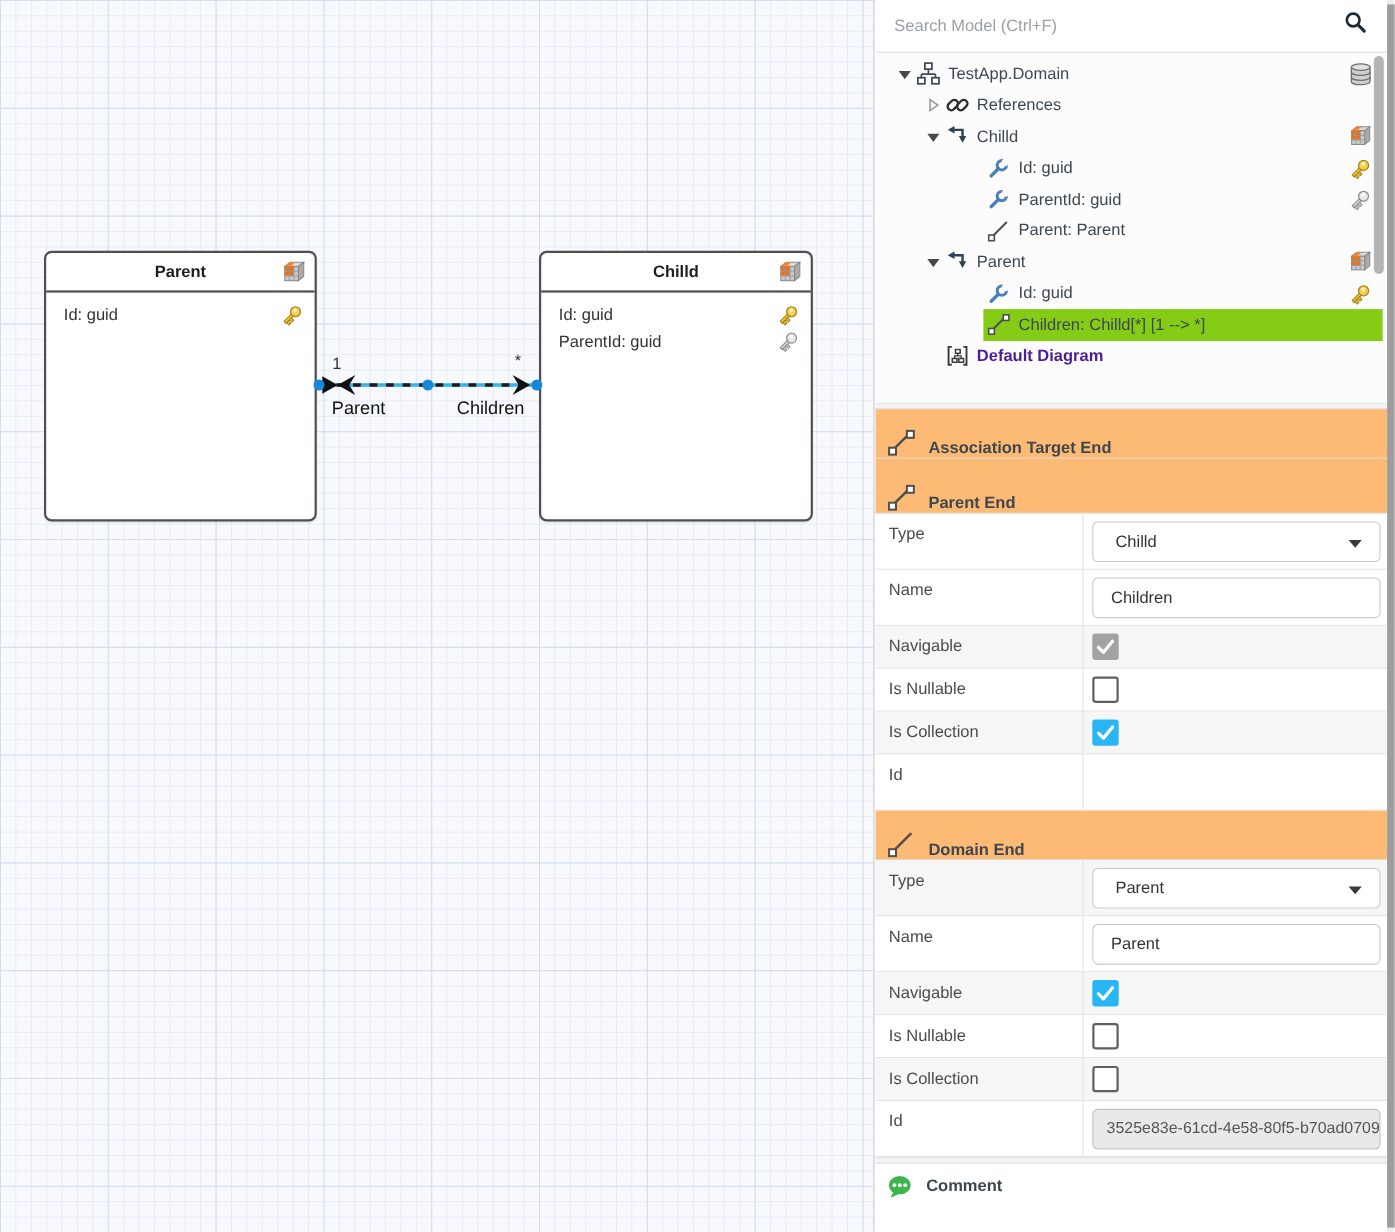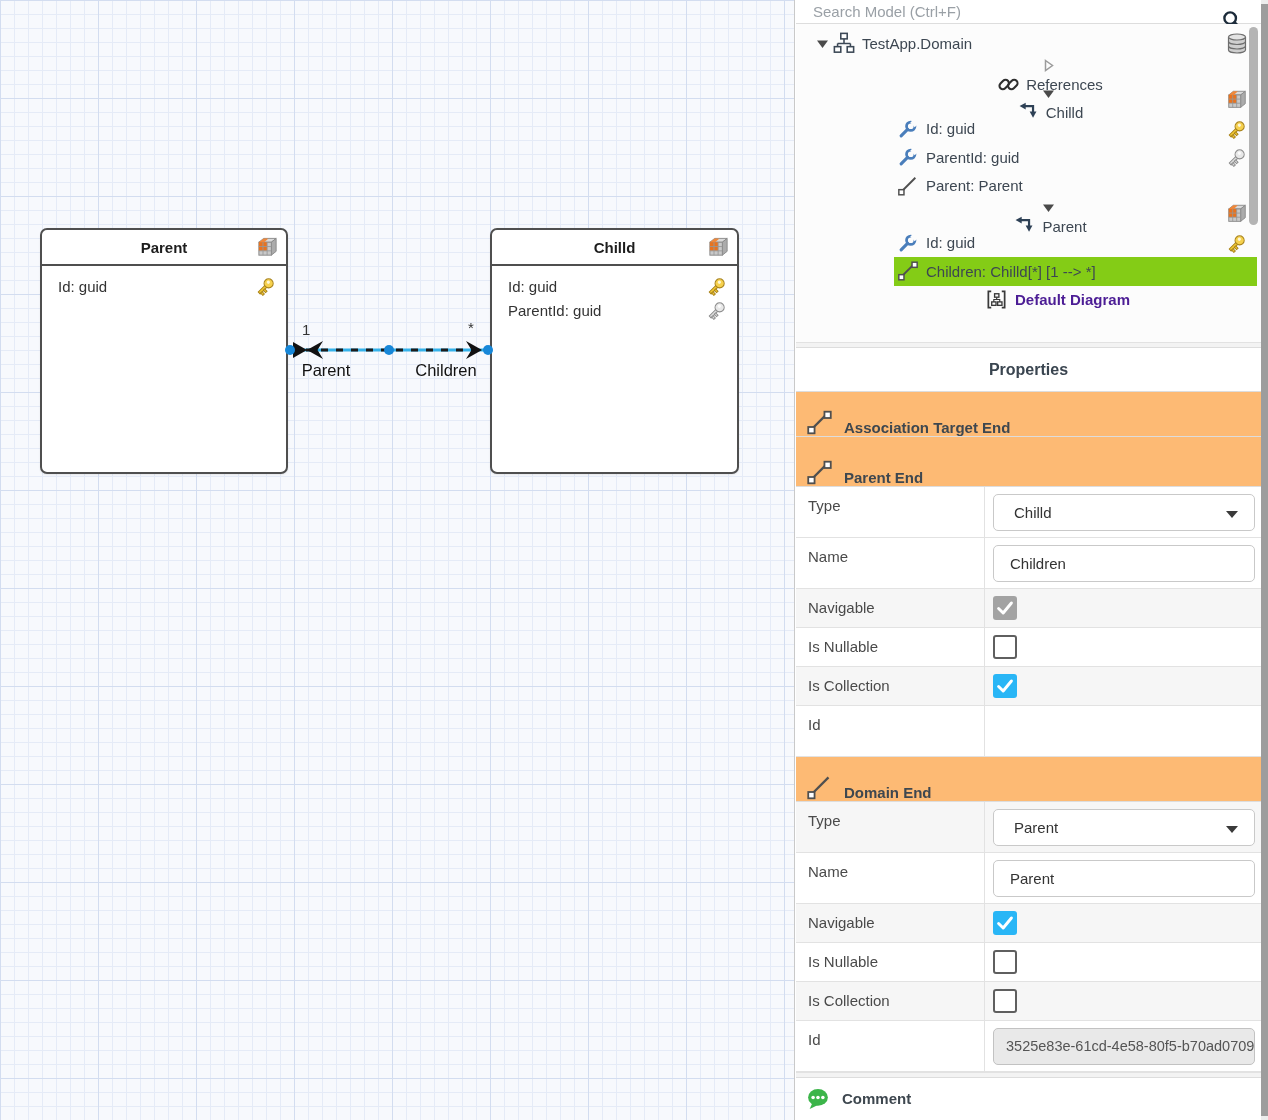--- a/index.html
+++ b/index.html
@@ -30,41 +30,41 @@
   svg.assoc-overlay { position:absolute; left:0; top:0; }
 
   
   .panel { position:absolute; left:796px; top:0; width:465px; height:1120px;
     background:#fff; display:flex; flex-direction:column; }
   .win-scrollbar { position:absolute; right:0; top:0; width:7px; height:1120px;
     background:#ededed; }
   .win-scrollbar .thumb { position:absolute; left:0; top:4px; width:7px; height:1112px;
     background:#9d9d9d; }
 
-  .search-bar { position:relative; height:24px; border-bottom:1px solid #ddd;
+  .search-bar { position:relative; height:48px; border-bottom:1px solid #ddd;
     flex:0 0 auto; }
   .search-bar input { width:100%; height:100%; border:none; outline:none;
     padding:0 40px 0 17px; font-size:15px; color:#333;
     font-family:"Liberation Sans",sans-serif; background:transparent; }
   .search-bar input::placeholder { color:#9aa0a6; }
   .search-bar .mag { position:absolute; right:18px; top:9px; }
 
   .tree { position:relative; height:318px; flex:0 0 auto; background:#fcfcfc;
     padding-top:5px; overflow:hidden; }
   .tree-scroll { position:absolute; right:3px; top:3px; width:9px; height:198px;
     background:#b4b4b4; border-radius:5px; }
   .trow { position:relative; display:flex; align-items:center; height:28.5px;
     font-size:15px; color:#3d4752; margin-right:4px; }
   .trow .caret { width:16px; display:flex; justify-content:center; flex:0 0 auto; }
   .trow .ticon { width:24px; margin-right:6px; display:flex; justify-content:center; flex:0 0 auto; }
   .trow .tmain { display:flex; align-items:center; height:100%; flex:1; }
   .trow.sel .tmain { background:#84cc16; }
   .trow .tmain .ticon { margin-left:2px; }
   .trow .righticon { position:absolute; right:9px; top:3px; }
-  .pad0 { padding-left:18px; } .pad1 { padding-left:44px;flex-direction:column; } .pad2 { padding-left:98px; }
+  .pad0 { padding-left:18px; } .pad1 { padding-left:44px; } .pad2 { padding-left:98px; }
   .bold { font-weight:bold; color:#4c1d95; }
 
   .band { height:6px; background:#f3f3f3; border-top:1px solid #e2e2e2;
     border-bottom:1px solid #ddd; flex:0 0 auto; }
   .props-title { height:44px; display:flex; align-items:center; justify-content:center;
     font-size:16px; font-weight:bold; color:#3a4550; border-bottom:1px solid #ddd;
     flex:0 0 auto; }
   .sec-head { display:flex; align-items:flex-end; padding-left:10px;
     border-bottom:1px solid #ddd; flex:0 0 auto; background:#fdba74; }
   .sec-head .sic { margin-right:11px; display:flex; }
@@ -411,21 +411,20 @@
             </span>
           <span class="bold">Default Diagram</span>
         </div>
       </div>
 
       <div class="tree-scroll"></div>
     </div>
 
     <div class="band"></div>
 
-    <div class="props-title">Properties</div>
 
     <div class="sec-head h45">
       <span class="sic">
           <svg width="27" height="27" viewBox="0 0 24 24">
             <use href="#i-assoc-both"></use>
           </svg>
         </span>
       <span class="stxt">Association Target End</span>
     </div>
 

